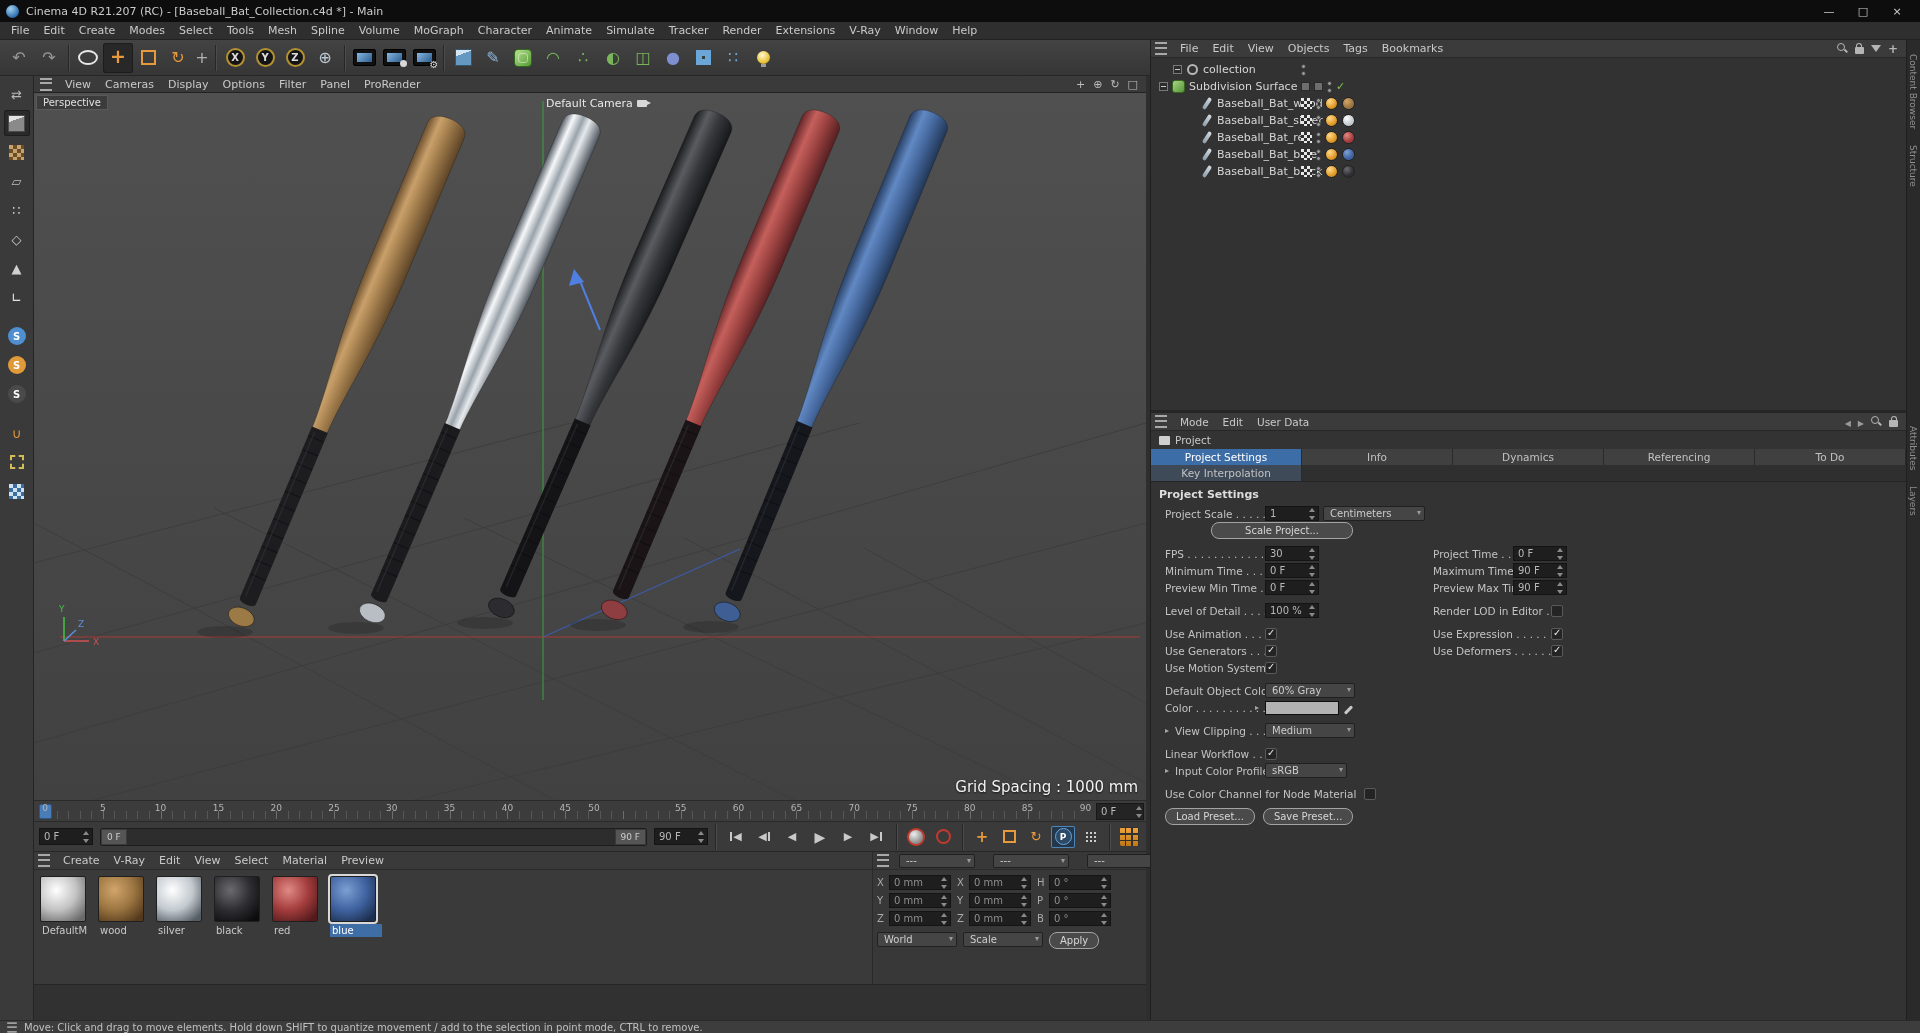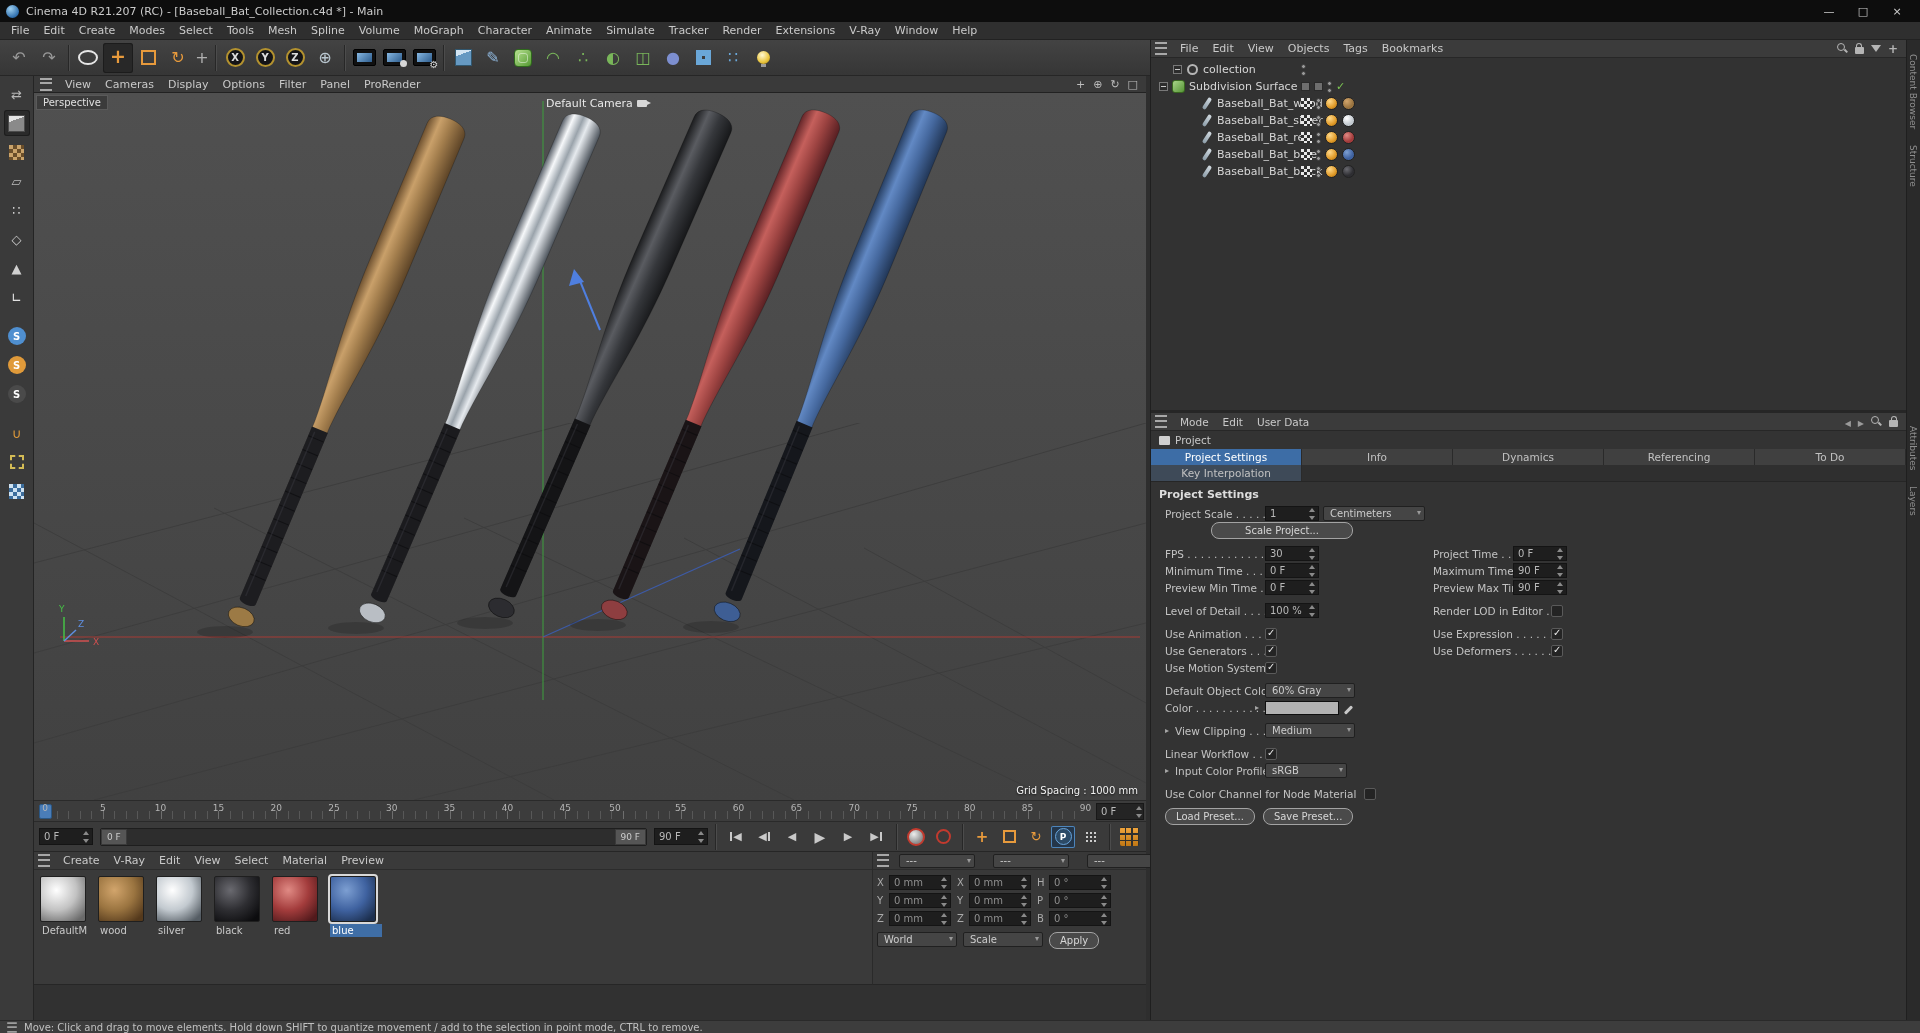--- a/index.html
+++ b/index.html
@@ -68,21 +68,21 @@
   .hamb{width:12px;height:9px;border-top:2px solid #a8a8a8;border-bottom:2px solid #a8a8a8;margin:0 6px 0 2px;position:relative;flex:0 0 auto;}
   .hamb::after{content:"";position:absolute;left:0;top:2.5px;width:100%;height:2px;background:#a8a8a8;}
   .vp-nav{margin-left:auto;display:flex;gap:8px;padding-right:4px;}
   .vp-nav span{color:#bdbdbd;font-size:11px;}
   .vp-canvas{position:absolute;left:0;top:17px;width:1112px;height:707px;background:linear-gradient(#505050,#414141);overflow:hidden;}
   .vp-perspective{position:absolute;left:2px;top:2px;height:13px;background:#3b3b3b;border:1px solid #5a5a5a;color:#e0e0e0;
                   font-size:10px;display:flex;align-items:center;padding:0 6px;z-index:5;}
   .vp-camera{position:absolute;left:512px;top:4px;color:#e8e8e8;font-size:11px;display:flex;align-items:center;gap:4px;z-index:5;}
   .cami{width:10px;height:7px;background:#d8d8d8;border-radius:1px;position:relative;display:inline-block;}
   .cami::after{content:"";position:absolute;right:-4px;top:1px;border-left:4px solid #d8d8d8;border-top:2.5px solid transparent;border-bottom:2.5px solid transparent;}
-  .vp-grid-label{position:absolute;right:8px;bottom:4px;color:#f2f2f2;font-size:10px;text-shadow:0 1px 2px rgba(0,0,0,.7);z-index:5;}
+  .vp-grid-label{position:absolute;right:8px;bottom:4px;color:#f2f2f2;font-size:15px;text-shadow:0 1px 2px rgba(0,0,0,.7);z-index:5;}
 
   
   .ruler{left:34px;top:800px;width:1112px;height:22px;background:#3c3c3c;border-top:1px solid #2a2a2a;border-bottom:1px solid #2a2a2a;box-sizing:border-box;}
   .ruler-marks{position:absolute;left:11px;bottom:2px;width:1040px;height:8px;
     background-image:repeating-linear-gradient(90deg,#6e6e6e 0 1px,transparent 1px 57.8px),repeating-linear-gradient(90deg,#585858 0 1px,transparent 1px 11.56px);}
   .tick{position:absolute;top:2px;font-size:9px;color:#b5b5b5;transform:translateX(-50%);}
   .cf-marker{position:absolute;left:5px;top:3px;width:13px;height:15px;background:#4a7db8;border:1px solid #2b5784;border-radius:2px;box-sizing:border-box;}
   .ruler-end{position:absolute;right:2px;top:2px;width:48px;height:17px;background:#242424;border:1px solid #181818;display:flex;align-items:center;box-sizing:border-box;}
   .ruler-end i{font-style:normal;flex:1;padding-left:4px;font-size:10px;color:#bbbbbb;}
 
@@ -564,21 +564,21 @@
   <span class="tick" style="left: 11px;">0</span>
       <span class="tick" style="left: 68.8px;">5</span>
       <span class="tick" style="left: 126.6px;">10</span>
       <span class="tick" style="left: 184.4px;">15</span>
       <span class="tick" style="left: 242.2px;">20</span>
       <span class="tick" style="left: 300px;">25</span>
       <span class="tick" style="left: 357.8px;">30</span>
       <span class="tick" style="left: 415.6px;">35</span>
       <span class="tick" style="left: 473.4px;">40</span>
       <span class="tick" style="left: 531.2px;">45</span>
-      <span class="tick" style="left: 581px;">50</span>
+      <span class="tick" style="left: 560px;">50</span>
       <span class="tick" style="left: 646.8px;">55</span>
       <span class="tick" style="left: 704.6px;">60</span>
       <span class="tick" style="left: 762.4px;">65</span>
       <span class="tick" style="left: 820.2px;">70</span>
       <span class="tick" style="left: 878px;">75</span>
       <span class="tick" style="left: 935.8px;">80</span>
       <span class="tick" style="left: 993.6px;">85</span>
       <span class="tick" style="left: 1051.4px;">90</span>
     </div>
 

